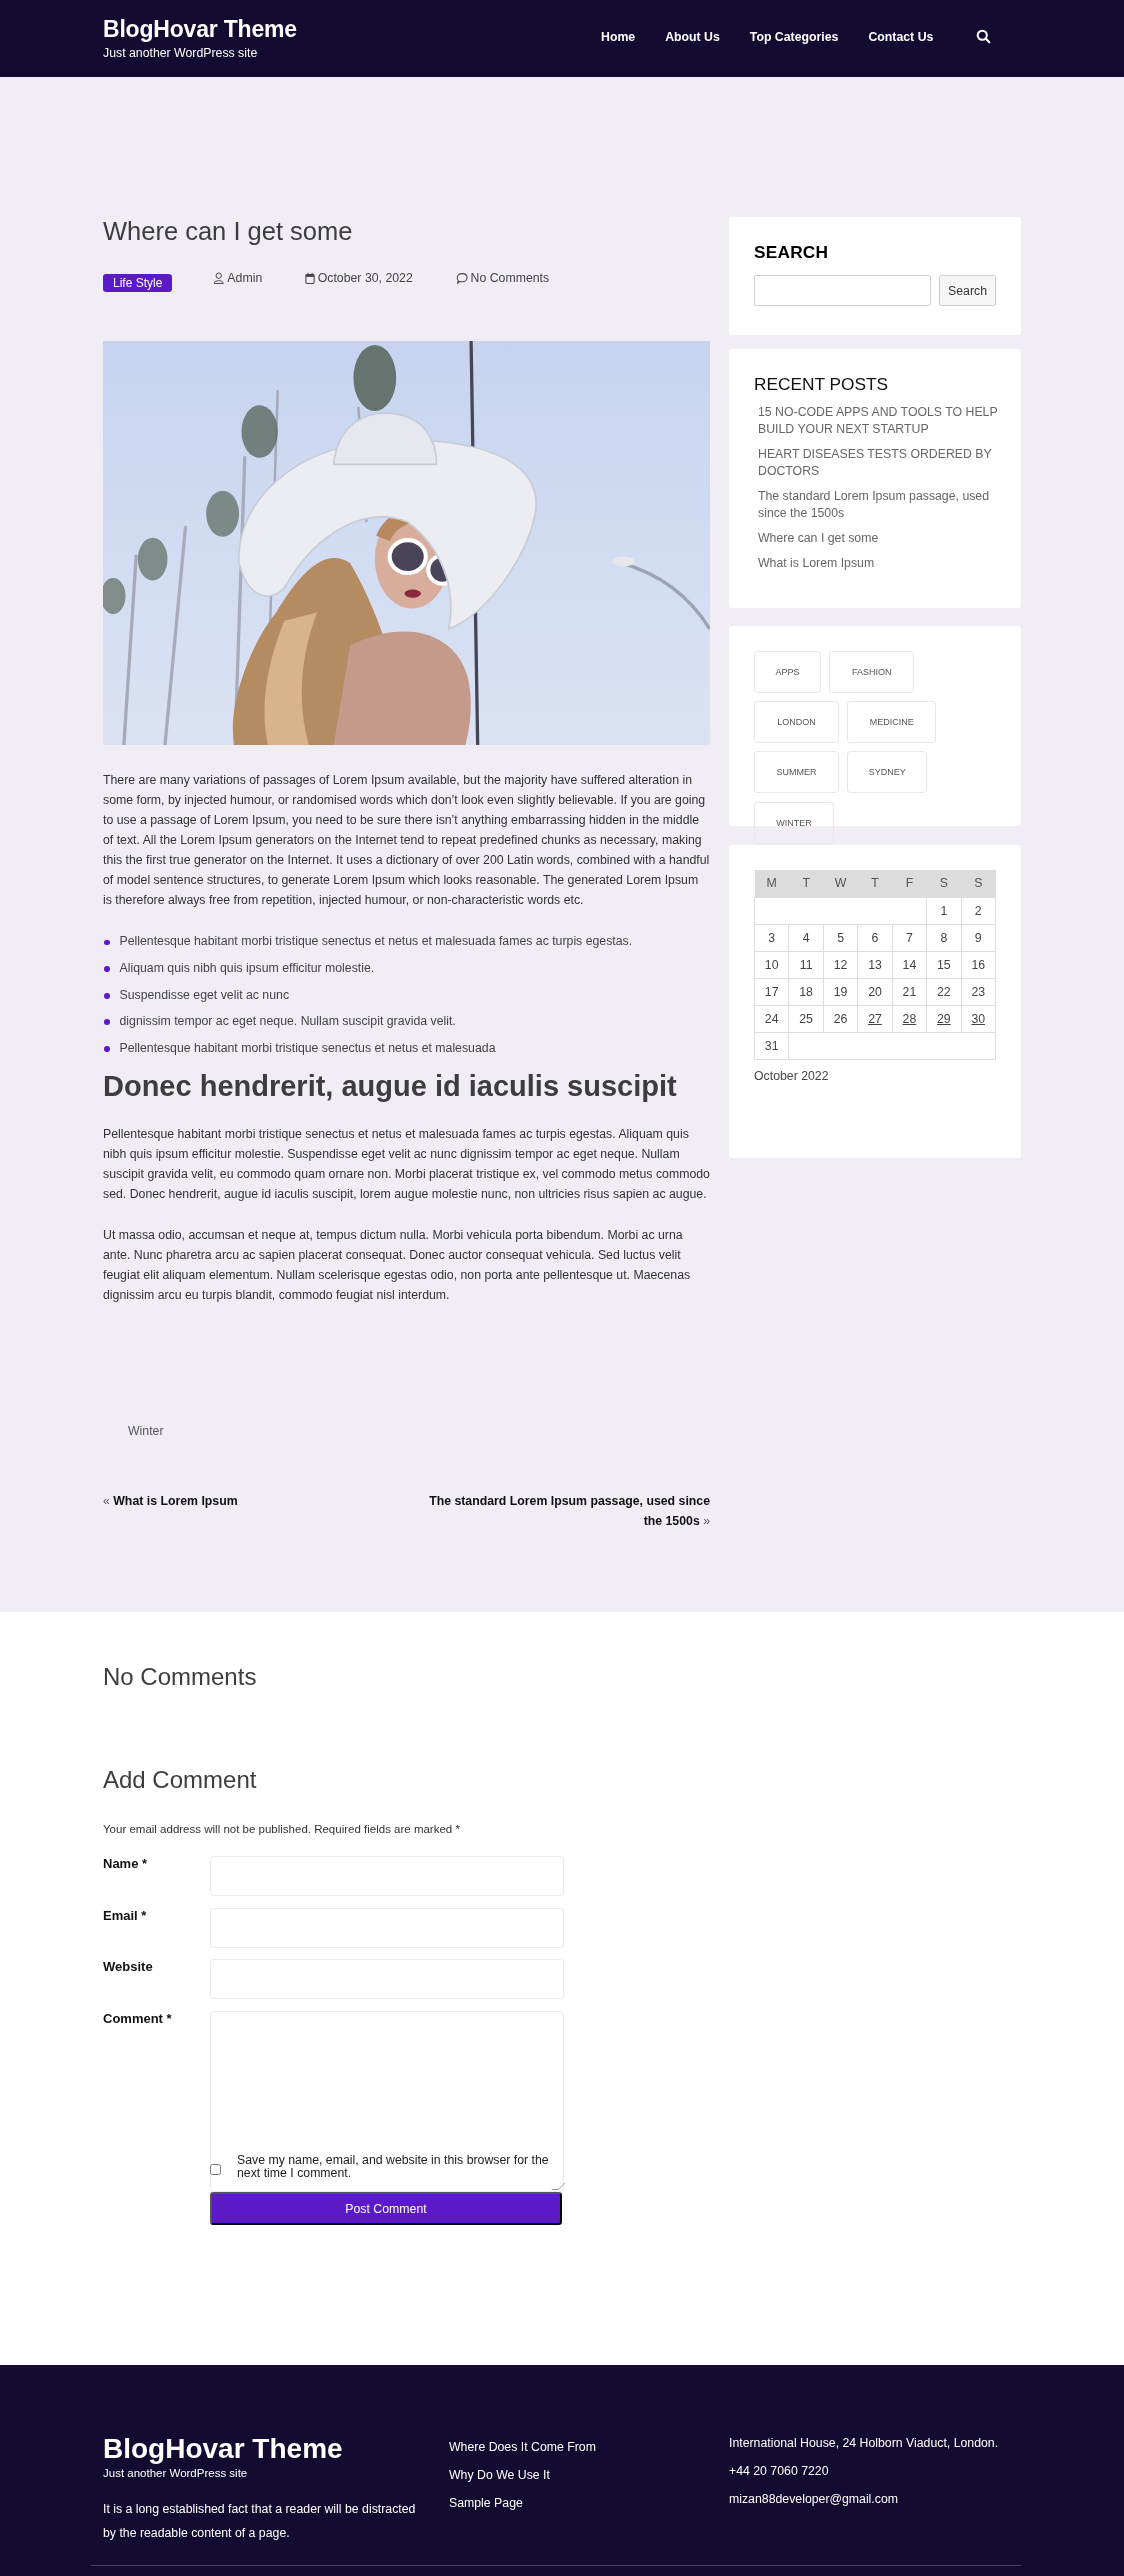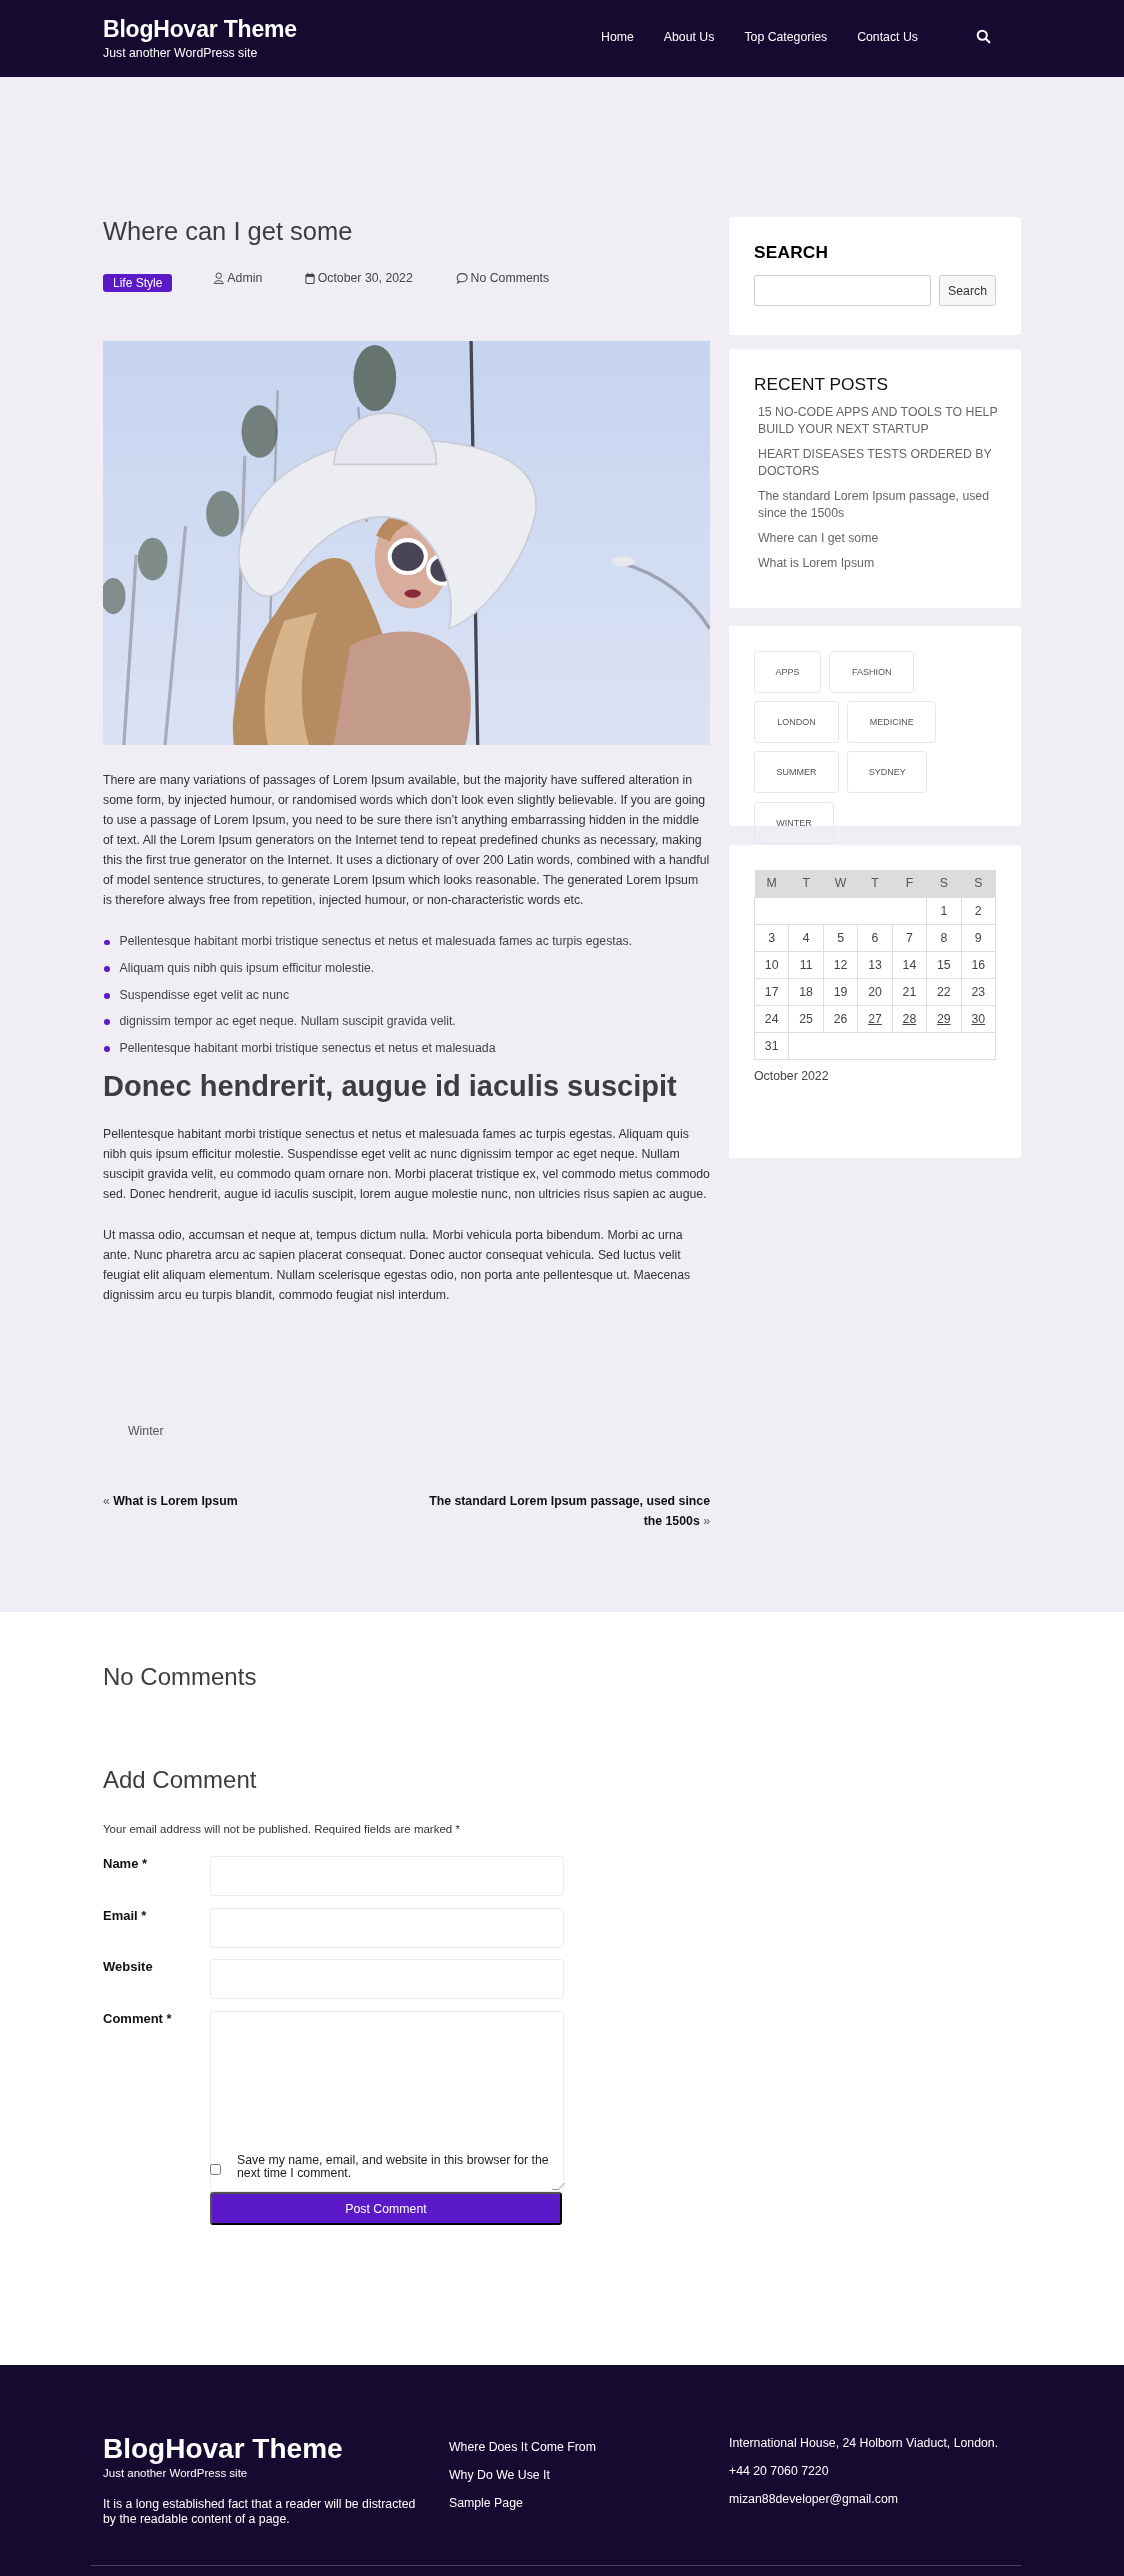--- a/index.html
+++ b/index.html
@@ -4,21 +4,21 @@
 <style>
 *{box-sizing:border-box;margin:0;padding:0}
 html,body{width:1125px;background:#fff}
 body{font-family:"Liberation Sans",sans-serif;color:#333}
 a{color:inherit;text-decoration:none}
 .header{height:77px;background:#150b30;position:relative}
 .brand{position:absolute;left:103px;top:15px}
 .brand-title{color:#fff;font-size:23px;font-weight:bold;line-height:28px;letter-spacing:-0.2px}
 .brand-tag{color:#fff;font-size:12.3px;line-height:16.5px;margin-top:1.6px}
 .nav{position:absolute;left:601px;top:30px;display:flex;align-items:center}
-.nav-item{color:#fff;font-size:12.3px;font-weight:normal;margin-right:30px}
+.nav-item{color:#fff;font-size:12.3px;font-weight:bold;margin-right:30px}
 .nav-search{position:absolute;left:375px;top:-0.8px;width:16.5px;height:16.5px}
 .gray{background:#f0edf5;height:1535px;position:relative}
 .main{position:absolute;left:103px;top:0;width:607px}
 .post-title{position:absolute;top:140px;left:0;font-size:25.5px;color:#3d3d3d;font-weight:normal}
 .meta{position:absolute;top:197px;left:0;display:flex;align-items:center;font-size:12.3px;color:#444;width:607px}
 .badge{background:#5b19c8;color:#fff;font-size:12px;padding:2px 10px;border-radius:3.3px;margin-right:41px}
 .meta-item{display:flex;align-items:center;margin-right:43px;position:relative;top:-5px}
 .meta-item svg{margin-right:2.5px}
 .hero{position:absolute;top:264px;left:0;width:607px;height:404px;overflow:hidden;background:linear-gradient(180deg,#c6d4f0 0%,#d1dcf2 50%,#dbe2f3 100%)}
 .article{position:absolute;top:693px;left:0;width:607px;font-size:12.3px;line-height:20px;color:#333}
@@ -55,21 +55,21 @@
 .finput{position:absolute;left:107px;top:0;width:354px;height:40px;border:0.8px solid #eceaf2;border-radius:3.3px;background:#fff}
 .ftext{height:181px}
 .resize{position:absolute;right:1.6px;bottom:1.6px;width:6.6px;height:6.6px;border-right:0.8px solid #999;border-bottom:0.8px solid #999;transform:skew(-45deg)}
 .chk{position:absolute;left:210px;top:2154px}
 .chkbox{position:absolute;left:0;top:10px;width:10.7px;height:10.7px;border:0.8px solid #777;border-radius:2.5px;background:#fff}
 .chklabel{position:absolute;left:27px;top:0;width:329px;font-size:12.3px;line-height:13px;color:#222}
 .postbtn{position:absolute;left:210px;top:2192px;width:352px;height:33px;background:#5b19c8;border-radius:3.3px;color:#fff;font-size:12.3px;display:flex;align-items:center;justify-content:center}
 .footer{position:relative;height:287px;background:#150b30;color:#fff}
 .f-brand{position:absolute;left:103px;top:68px;font-size:28px;font-weight:bold;line-height:31px}
 .f-tag{position:absolute;left:103px;top:102px;font-size:11.5px}
-.f-about{position:absolute;left:103px;top:132px;font-size:12.3px;line-height:15px;width:313px}
+.f-about{position:absolute;left:103px;top:132px;font-size:12.3px;line-height:24px;width:313px}
 .f-links{position:absolute;left:449px;top:68px;font-size:12.3px;line-height:28px}
 .f-contact{position:absolute;left:729px;top:68px;font-size:12.3px;line-height:20px;width:284px}
 .f-contact div{margin-bottom:8.2px}
 .f-rule{position:absolute;left:91px;top:200px;width:930px;height:0.8px;background:#4a3f66}
 </style>
 </head>
 <body>
 
 <header class="header">
   <div class="brand">

